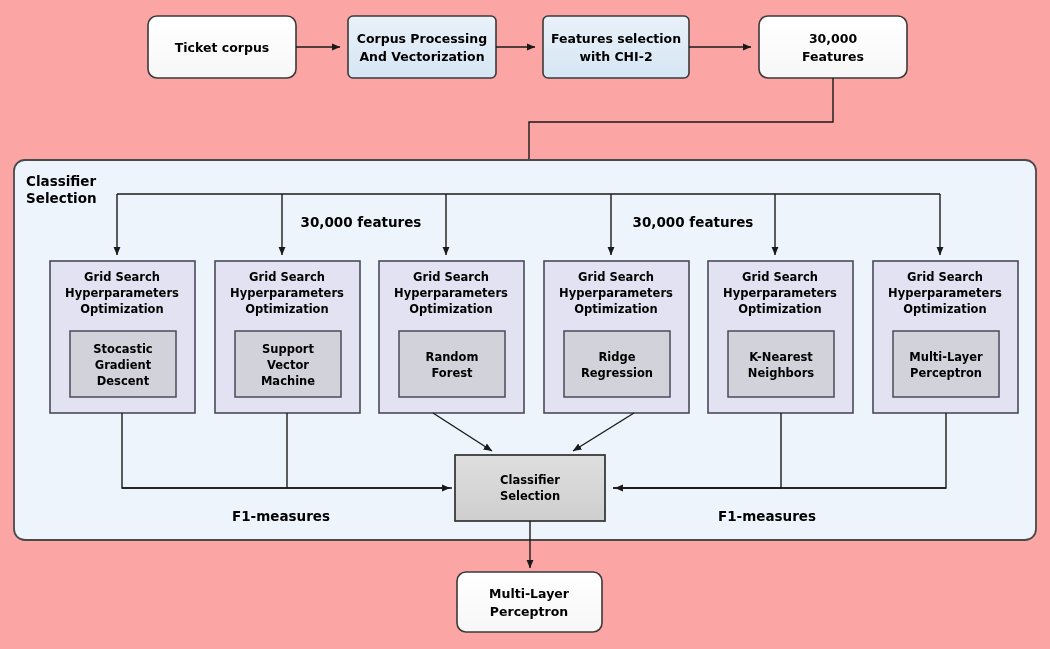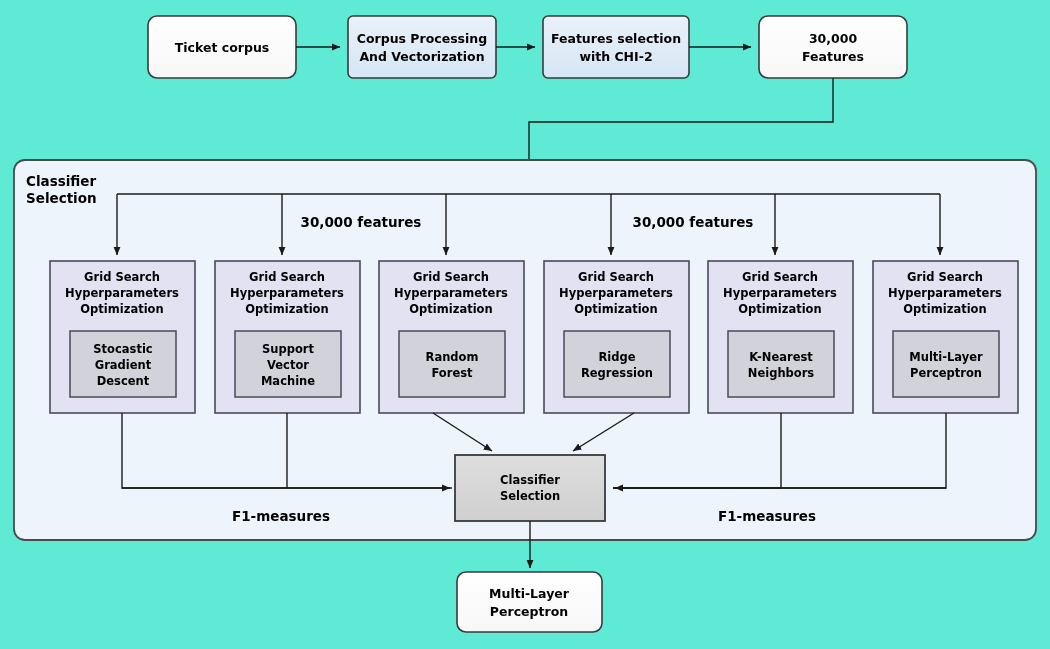--- a/index.html
+++ b/index.html
@@ -8,21 +8,21 @@
     padding: 0;
     background: #ffffff;
   }
   body {
     font-family: "DejaVu Sans", "Liberation Sans", sans-serif;
   }
   #stage {
     position: relative;
     width: 1050px;
     height: 649px;
-    background: #5eead4;
+    background: #fca5a5;
     overflow: hidden;
   }
   svg.layer {
     position: absolute;
     top: 0; left: 0;
     width: 1050px;
     height: 649px;
   }
   .box-text {
     font-family: "DejaVu Sans", "Liberation Sans", sans-serif;

